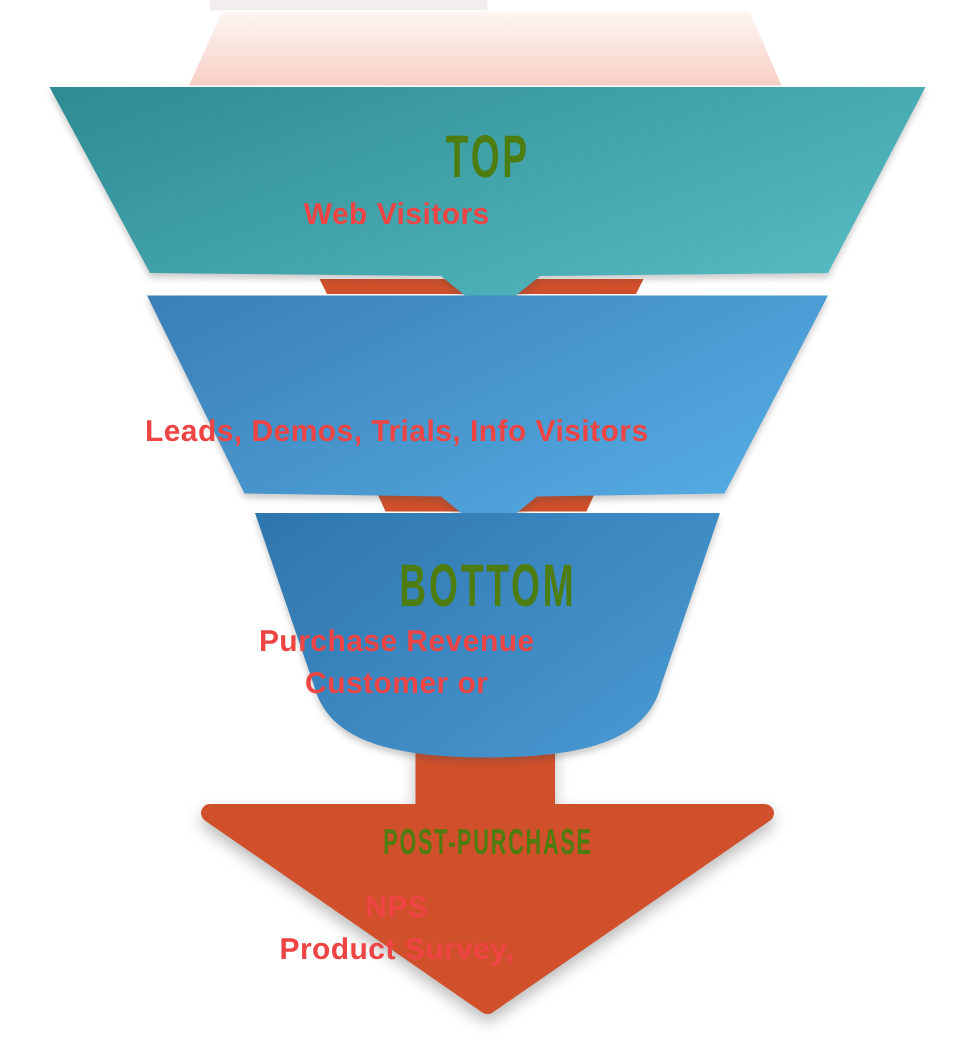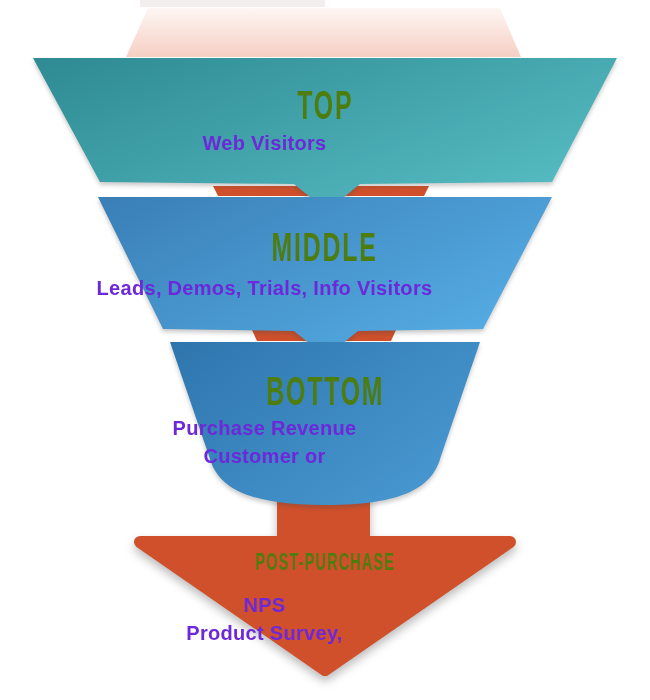--- a/index.html
+++ b/index.html
@@ -23,21 +23,21 @@
   }
   .stage-title .condense{
     display:inline-block;
     transform:scaleX(0.62);
     transform-origin:50% 50%;
     letter-spacing:3px;
   }
   .stage-sub{
     position:absolute;left:0;width:529px;
     text-align:center;
-    color:#6d28d9;
+    color:#ef4444;
     font-weight:bold;
     font-size:20px;
     line-height:28px;
     letter-spacing:0.3px;
     white-space:nowrap;
   }
   #title-top{top:84px;}
   #sub-top{top:129px;}
   #title-middle{top:226px;}
   #sub-middle{top:274px;}
@@ -94,23 +94,20 @@
     <path class="shadow-soft" d="M 170 342 L 480 342 L 441 456 C 433 487 404 505 325 505 C 246 505 217 487 209 456 Z" fill="url(#gradBottom)"></path>
   </svg>
 
   <div class="stage-title" id="title-top">
     <span class="condense">TOP</span>
   </div>
   <div class="stage-sub" id="sub-top">
     <div>Web Visitors</div>
   </div>
 
-  <div class="stage-title" id="title-middle">
-    <span class="condense">MIDDLE</span>
-  </div>
   <div class="stage-sub" id="sub-middle">
     <div>Leads, Demos, Trials, Info Visitors</div>
   </div>
 
   <div class="stage-title" id="title-bottom">
     <span class="condense">BOTTOM</span>
   </div>
   <div class="stage-sub" id="sub-bottom">
     <div>Purchase Revenue</div>
     <div>Customer or</div>

